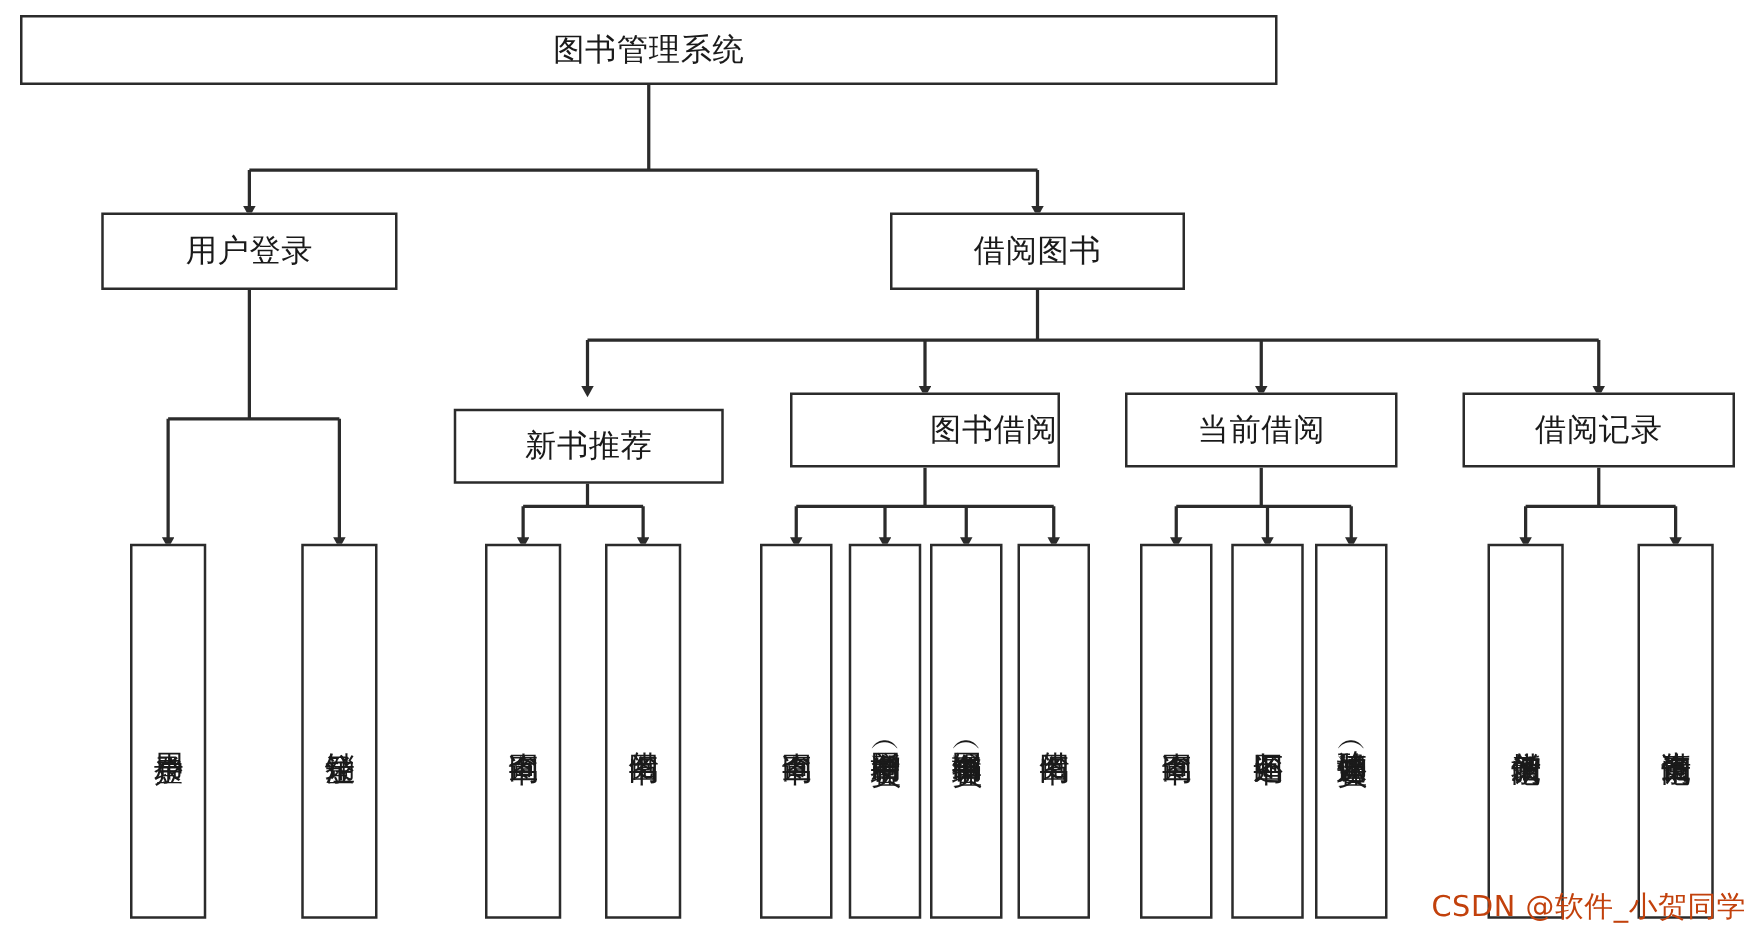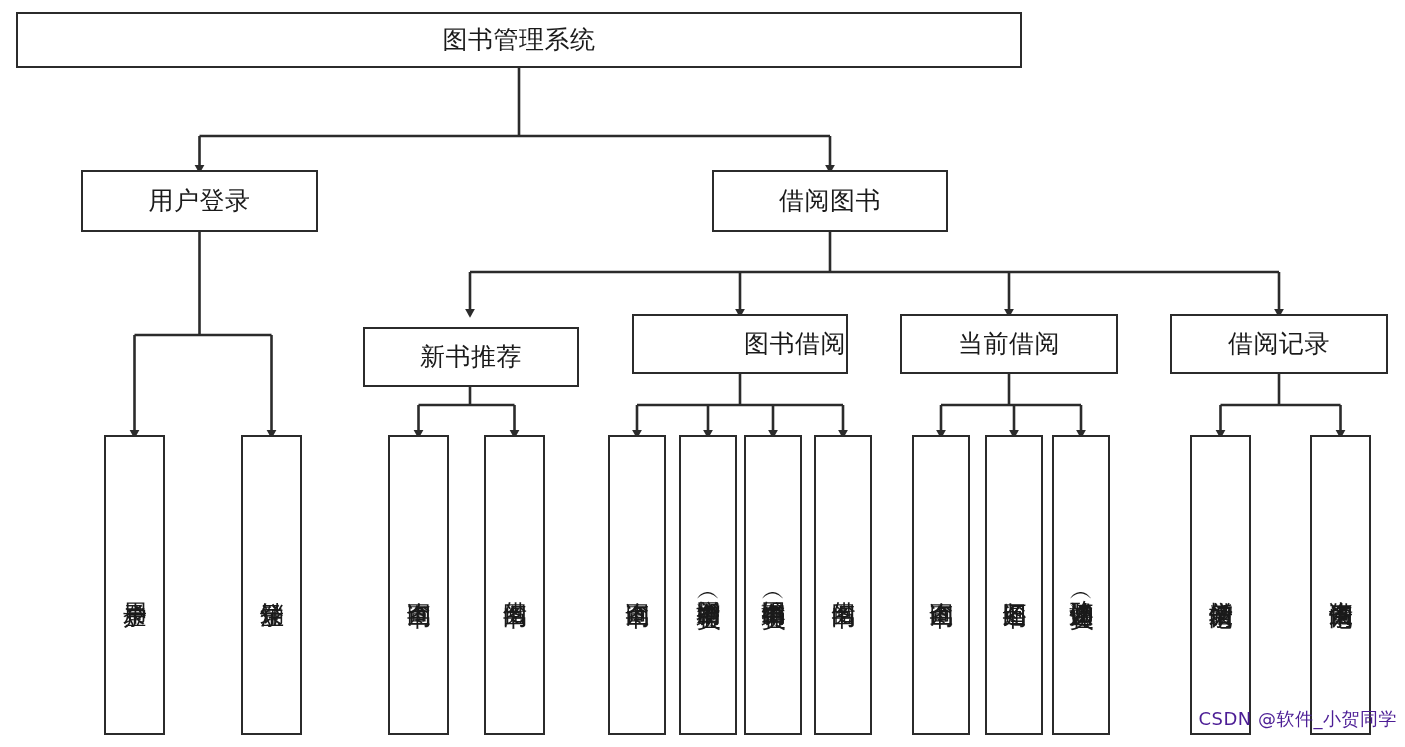--- a/index.html
+++ b/index.html
@@ -52,23 +52,23 @@
     writing-mode: vertical-rl;
     text-orientation: upright;
     font-size: 24px;
     line-height: 1.05;
     letter-spacing: 1px;
     white-space: normal;
   }
   .watermark {
     position: absolute;
     right: 8px;
-    bottom: 16px;
-    font-size: 18px;
-    color: #4c1d95;
+    bottom: 6px;
+    font-size: 23px;
+    color: #c2410c;
     letter-spacing: 0.5px;
     user-select: none;
     white-space: nowrap;
   }
 </style>
 </head>
 <body>
 
 <div id="diagram-root">
 

